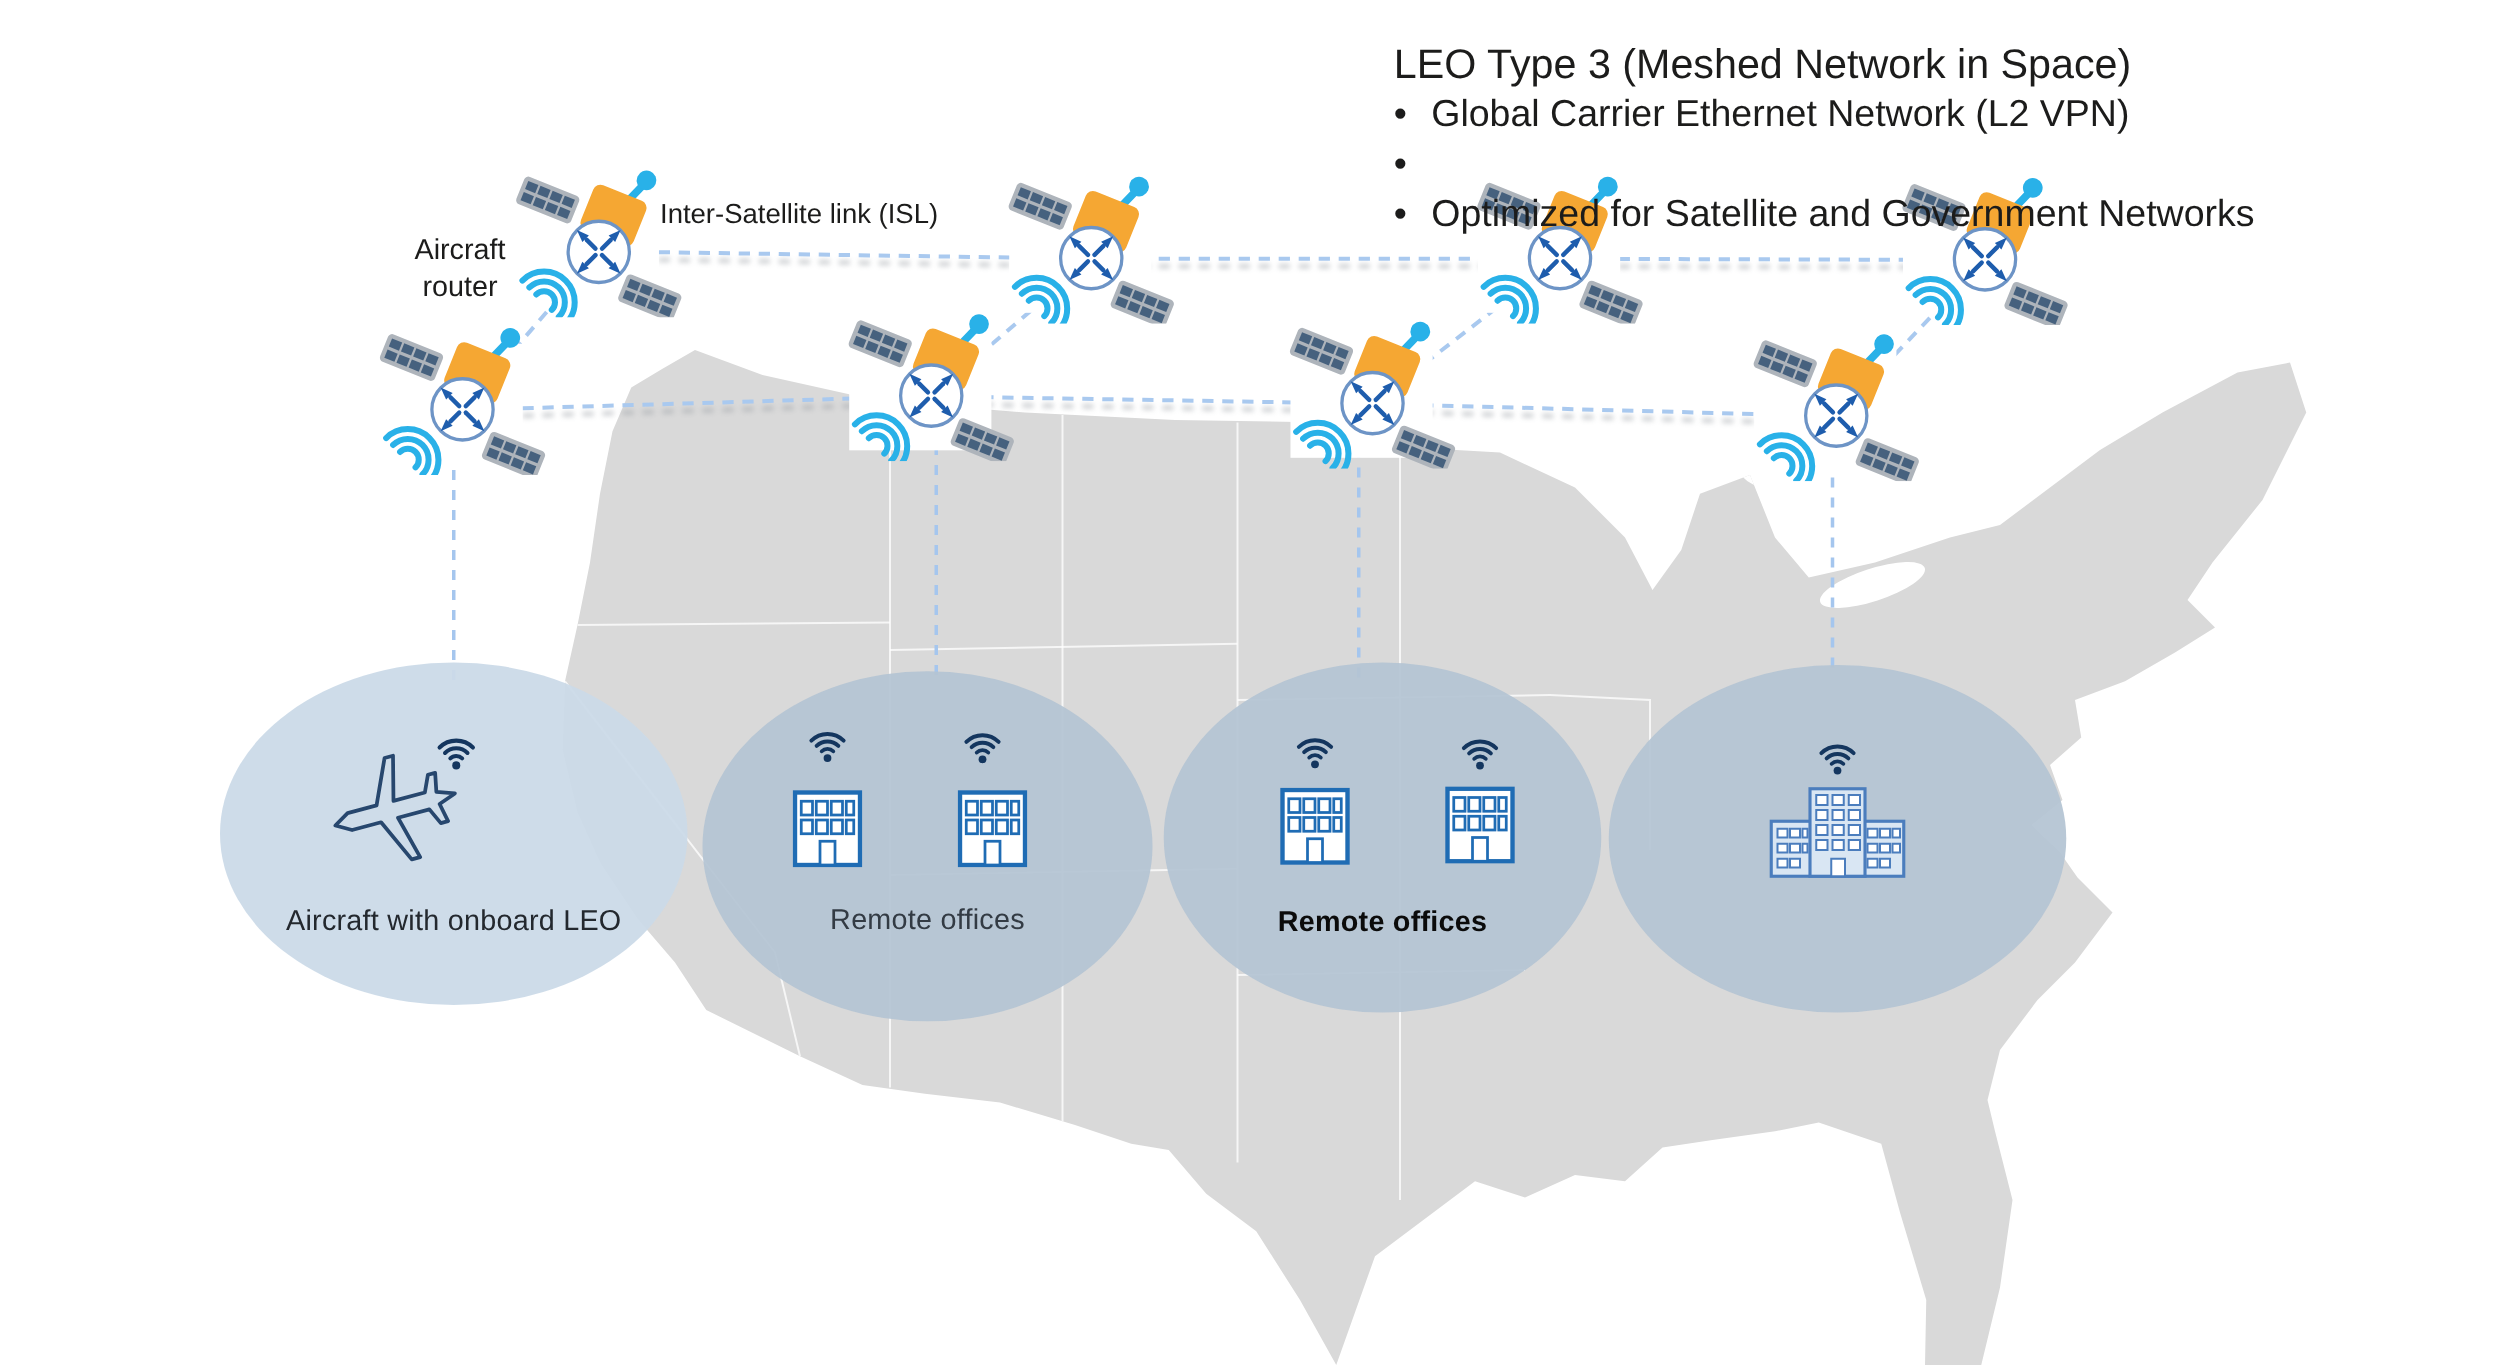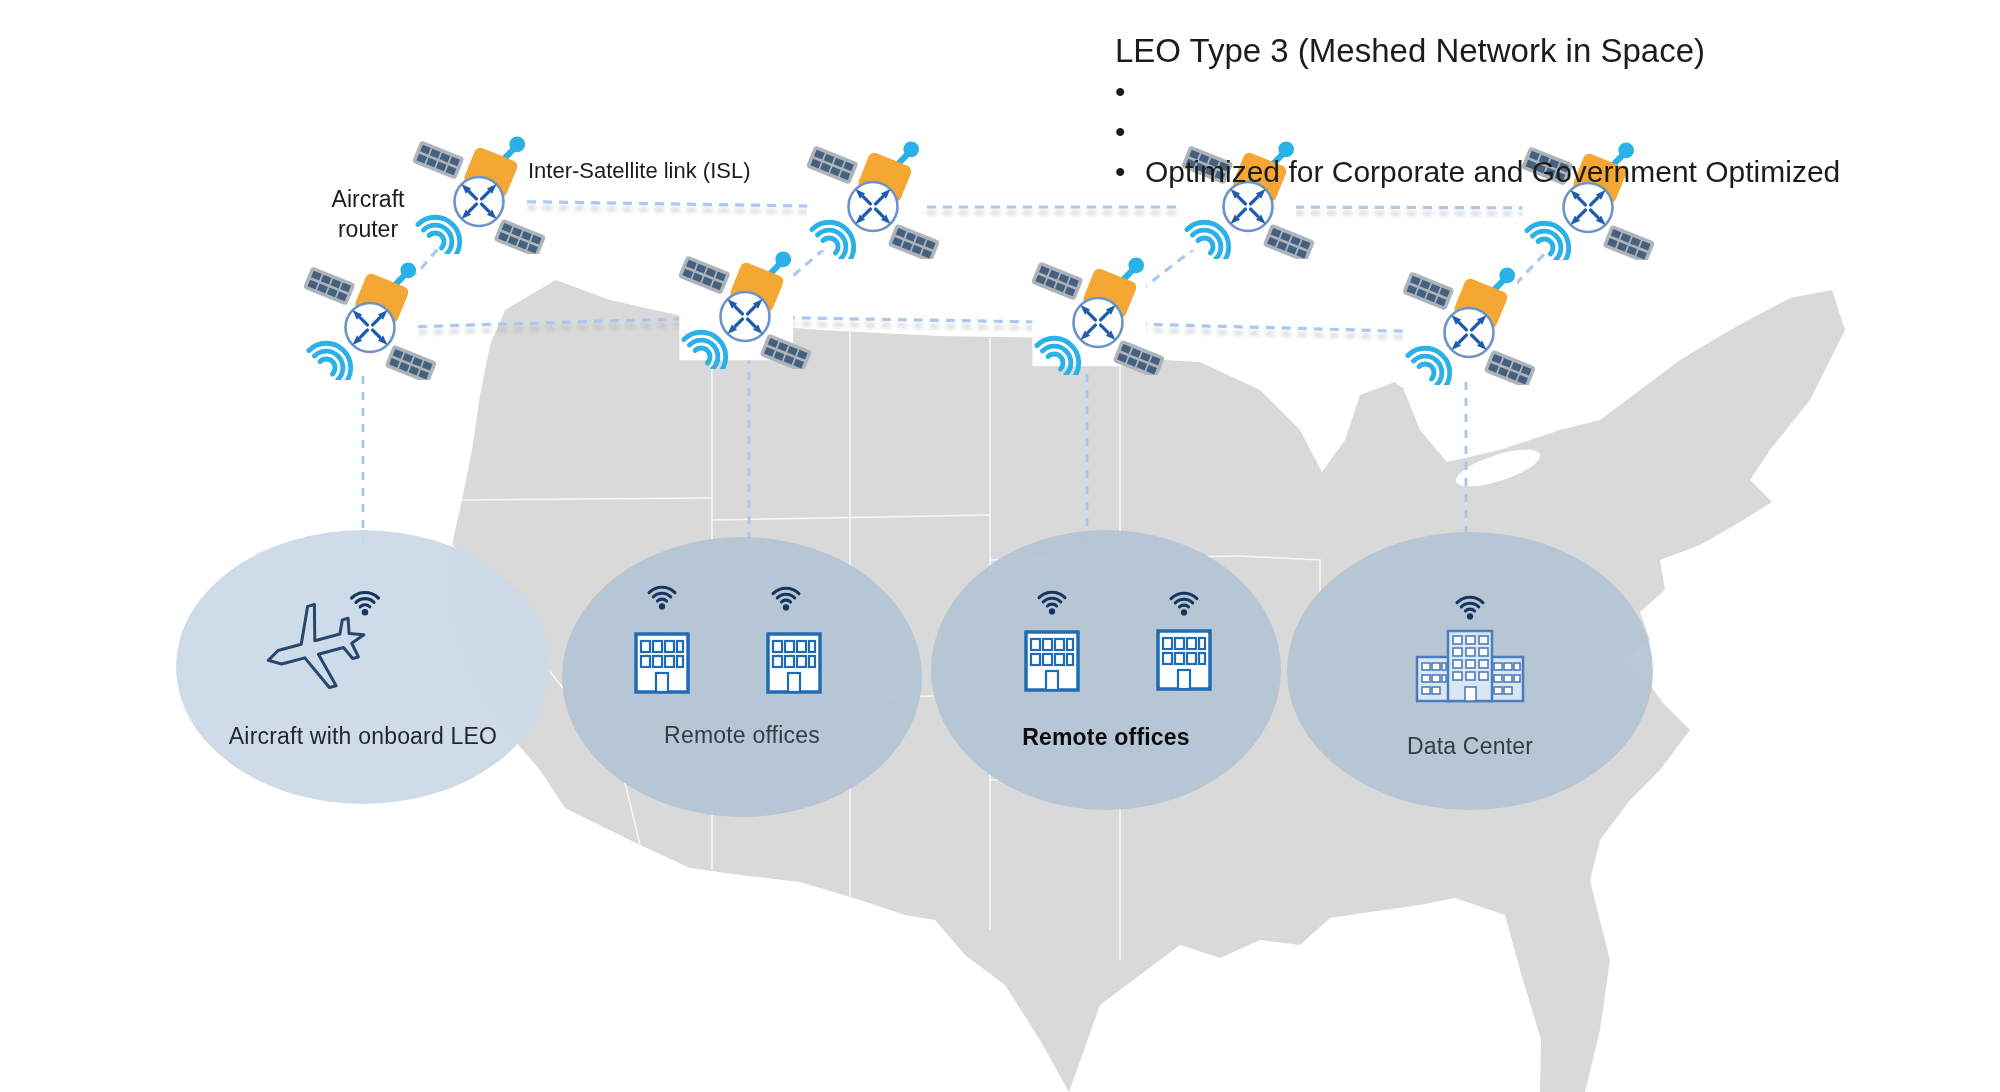--- a/index.html
+++ b/index.html
@@ -247,21 +247,20 @@
       <use href="#sym-office"></use>
     </svg>
   <div class="site-label bold" style="left:931px;top:724px;width:350px;">Remote offices</div>
 
   <svg class="icon" style="left:1448px;top:587px;width:44px;height:35px;">
       <use href="#sym-wifi"></use>
     </svg>
   <svg class="icon" style="left:1415px;top:629px;width:110px;height:74px;">
       <use href="#sym-dc"></use>
     </svg>
-  <div class="site-label muted" style="left:1287px;top:733px;width:366px;">Data Center</div>
 
   <svg class="sat" style="left:409px;top:114px;" viewBox="0 0 160 160">
       <use href="#sym-sat"></use>
     </svg>
   <svg class="sat" style="left:803px;top:119px;" viewBox="0 0 160 160">
       <use href="#sym-sat"></use>
     </svg>
   <svg class="sat" style="left:1178px;top:119px;" viewBox="0 0 160 160">
       <use href="#sym-sat"></use>
     </svg>
@@ -285,23 +284,24 @@
   <div class="ann center" style="left:283px;top:184px;width:170px;">
     <div>Aircraft</div>
     <div>router</div>
   </div>
   <div class="ann" style="left:528px;top:158px;">Inter-Satellite link (ISL)</div>
 
   <div class="title-block">
     <div class="title-line">LEO Type 3 (Meshed Network in Space)</div>
     <div class="bullet-row">
       <span class="glyph">•</span>
+      <span>Global Carrier Ethernet Network (L2 VPN)</span>
     </div>
     <div class="bullet-row">
       <span class="glyph">•</span>
     </div>
     <div class="bullet-row">
       <span class="glyph">•</span>
-      <span>Optimized for Corporate and Government Optimized</span>
+      <span>Optimized for Satellite and Government Networks</span>
     </div>
   </div>
 
 </div>
 
 </body></html>

